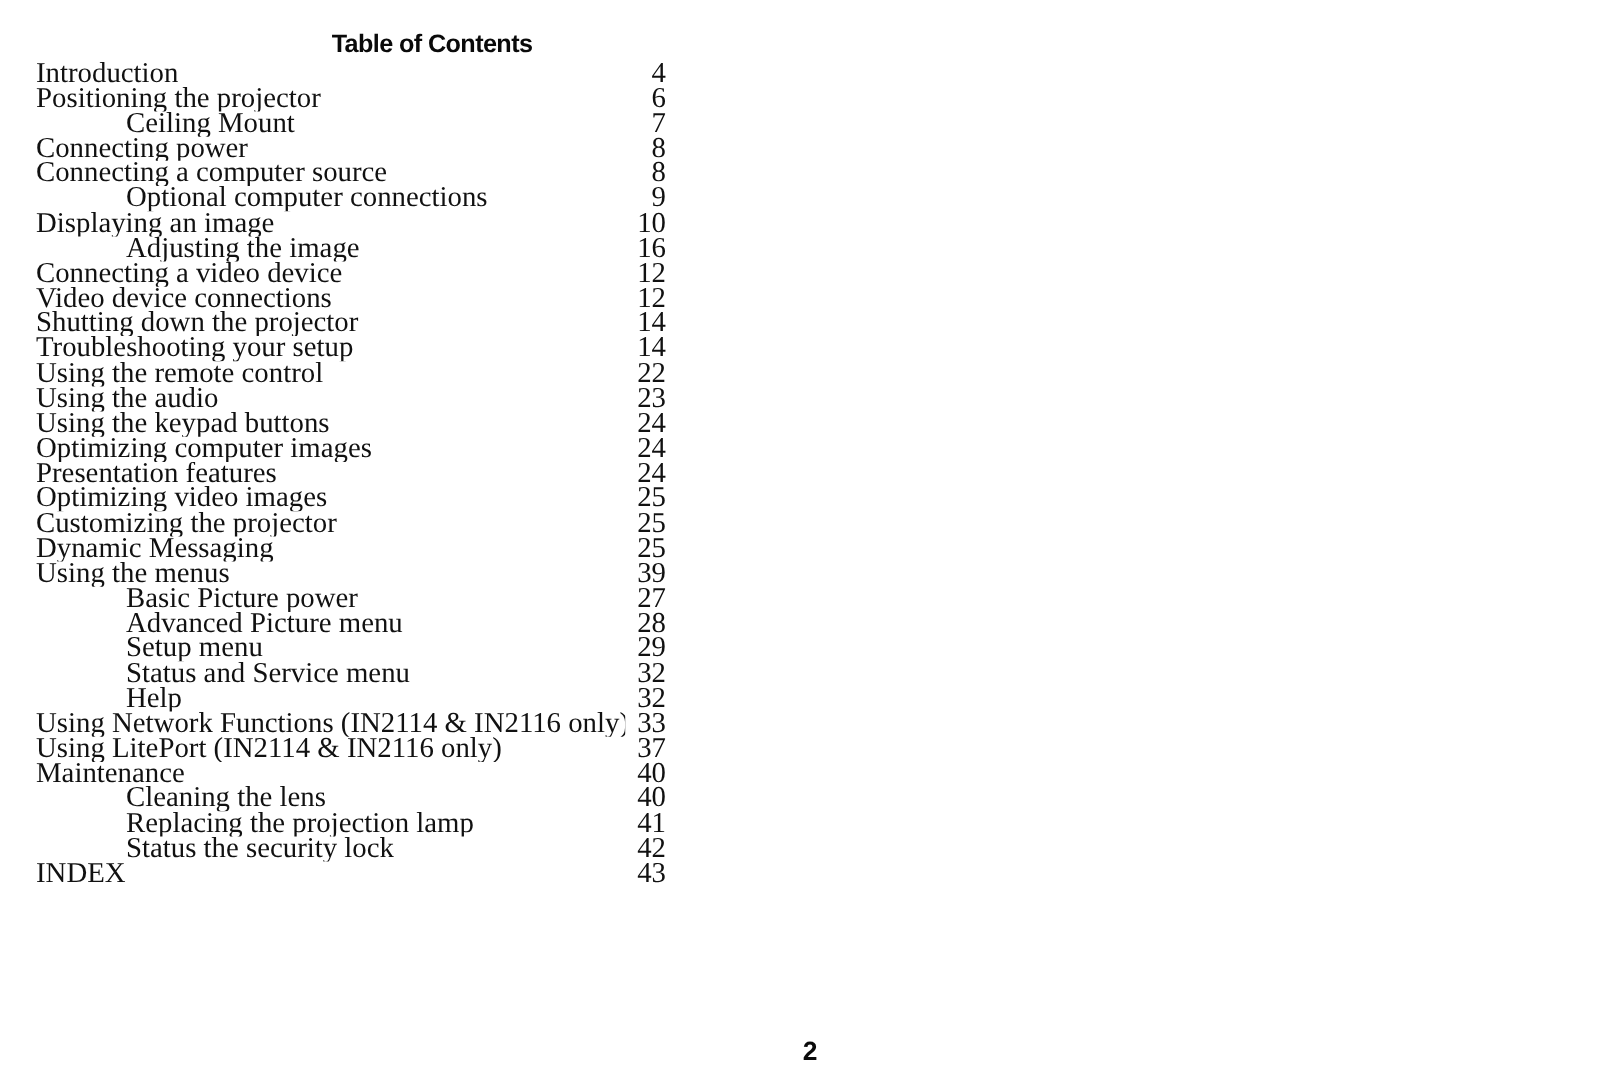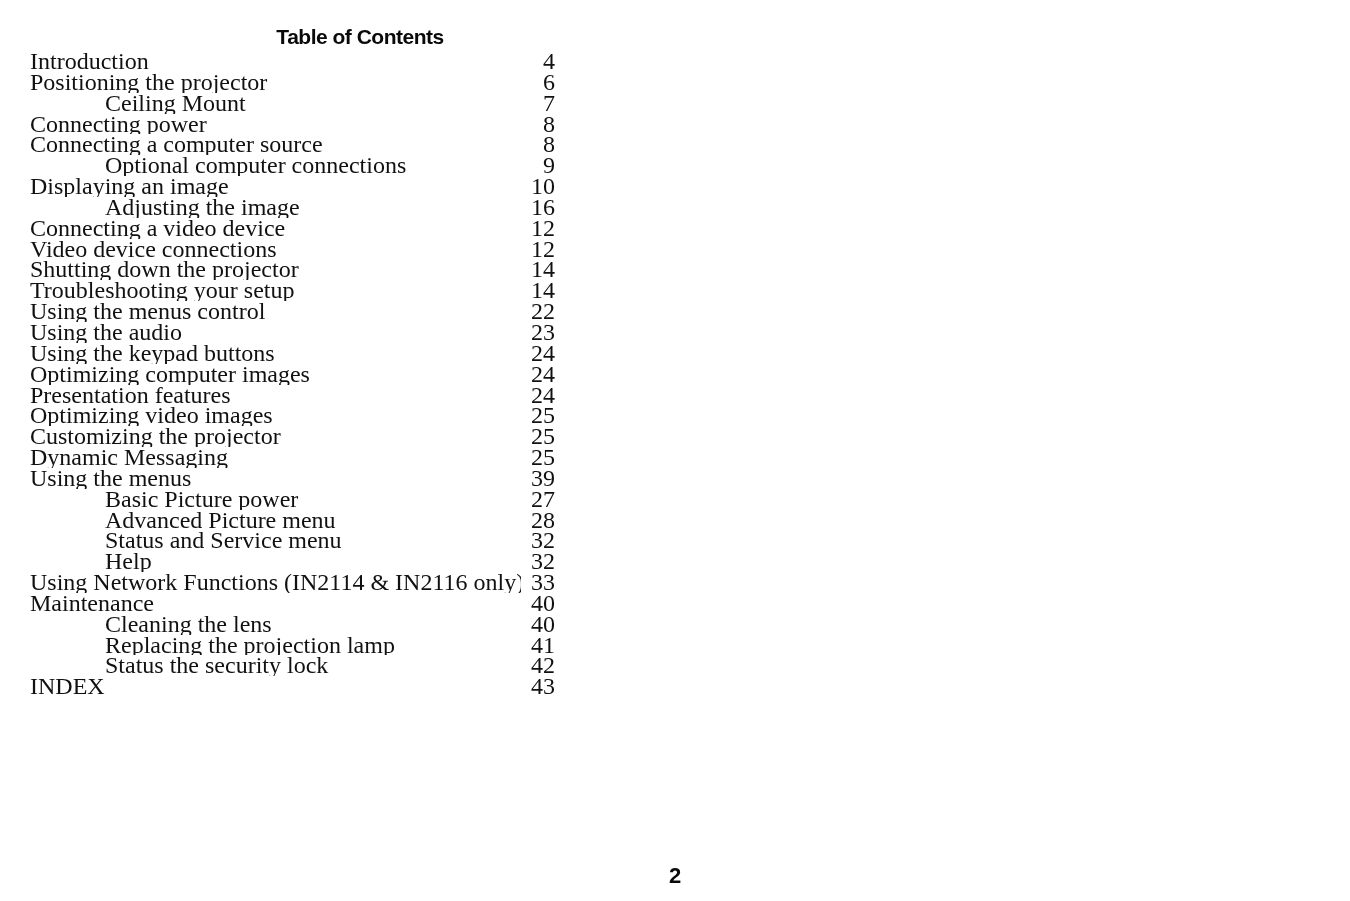--- a/index.html
+++ b/index.html
@@ -130,21 +130,21 @@
       <span class="toc-label">Shutting down the projector</span>
       <span class="toc-page">14</span>
     </div>
 
     <div class="toc-row">
       <span class="toc-label">Troubleshooting your setup</span>
       <span class="toc-page">14</span>
     </div>
 
     <div class="toc-row">
-      <span class="toc-label">Using the menus control</span>
+      <span class="toc-label">Using the remote control</span>
       <span class="toc-page">22</span>
     </div>
 
     <div class="toc-row">
       <span class="toc-label">Using the audio</span>
       <span class="toc-page">23</span>
     </div>
 
     <div class="toc-row">
       <span class="toc-label">Using the keypad buttons</span>
@@ -184,36 +184,44 @@
     <div class="toc-row indent">
       <span class="toc-label">Basic Picture power</span>
       <span class="toc-page">27</span>
     </div>
 
     <div class="toc-row indent">
       <span class="toc-label">Advanced Picture menu</span>
       <span class="toc-page">28</span>
     </div>
 
+    <div class="toc-row indent">
+      <span class="toc-label">Setup menu</span>
+      <span class="toc-page">29</span>
+    </div>
 
     <div class="toc-row indent">
       <span class="toc-label">Status and Service menu</span>
       <span class="toc-page">32</span>
     </div>
 
     <div class="toc-row indent">
       <span class="toc-label">Help</span>
       <span class="toc-page">32</span>
     </div>
 
     <div class="toc-row">
       <span class="toc-label">Using Network Functions (IN2114 &amp; IN2116 only)</span>
       <span class="toc-page">33</span>
     </div>
 
+    <div class="toc-row">
+      <span class="toc-label">Using LitePort (IN2114 &amp; IN2116 only)</span>
+      <span class="toc-page">37</span>
+    </div>
 
     <div class="toc-row">
       <span class="toc-label">Maintenance</span>
       <span class="toc-page">40</span>
     </div>
 
     <div class="toc-row indent">
       <span class="toc-label">Cleaning the lens</span>
       <span class="toc-page">40</span>
     </div>

